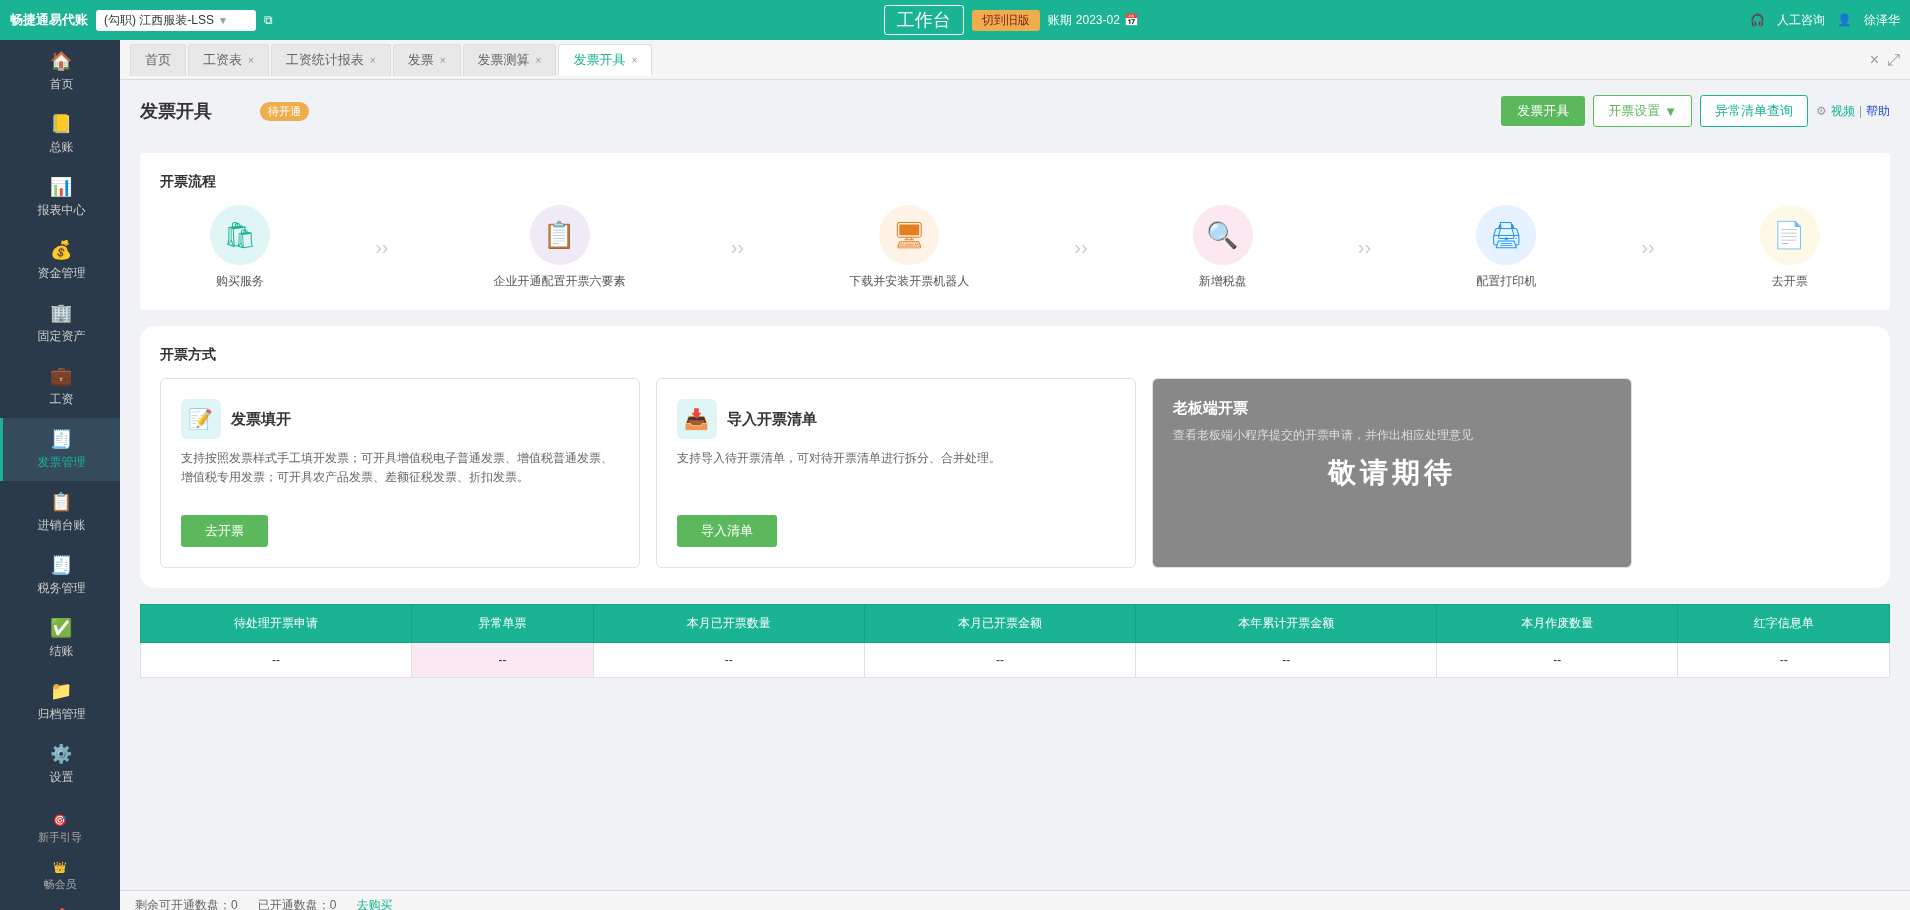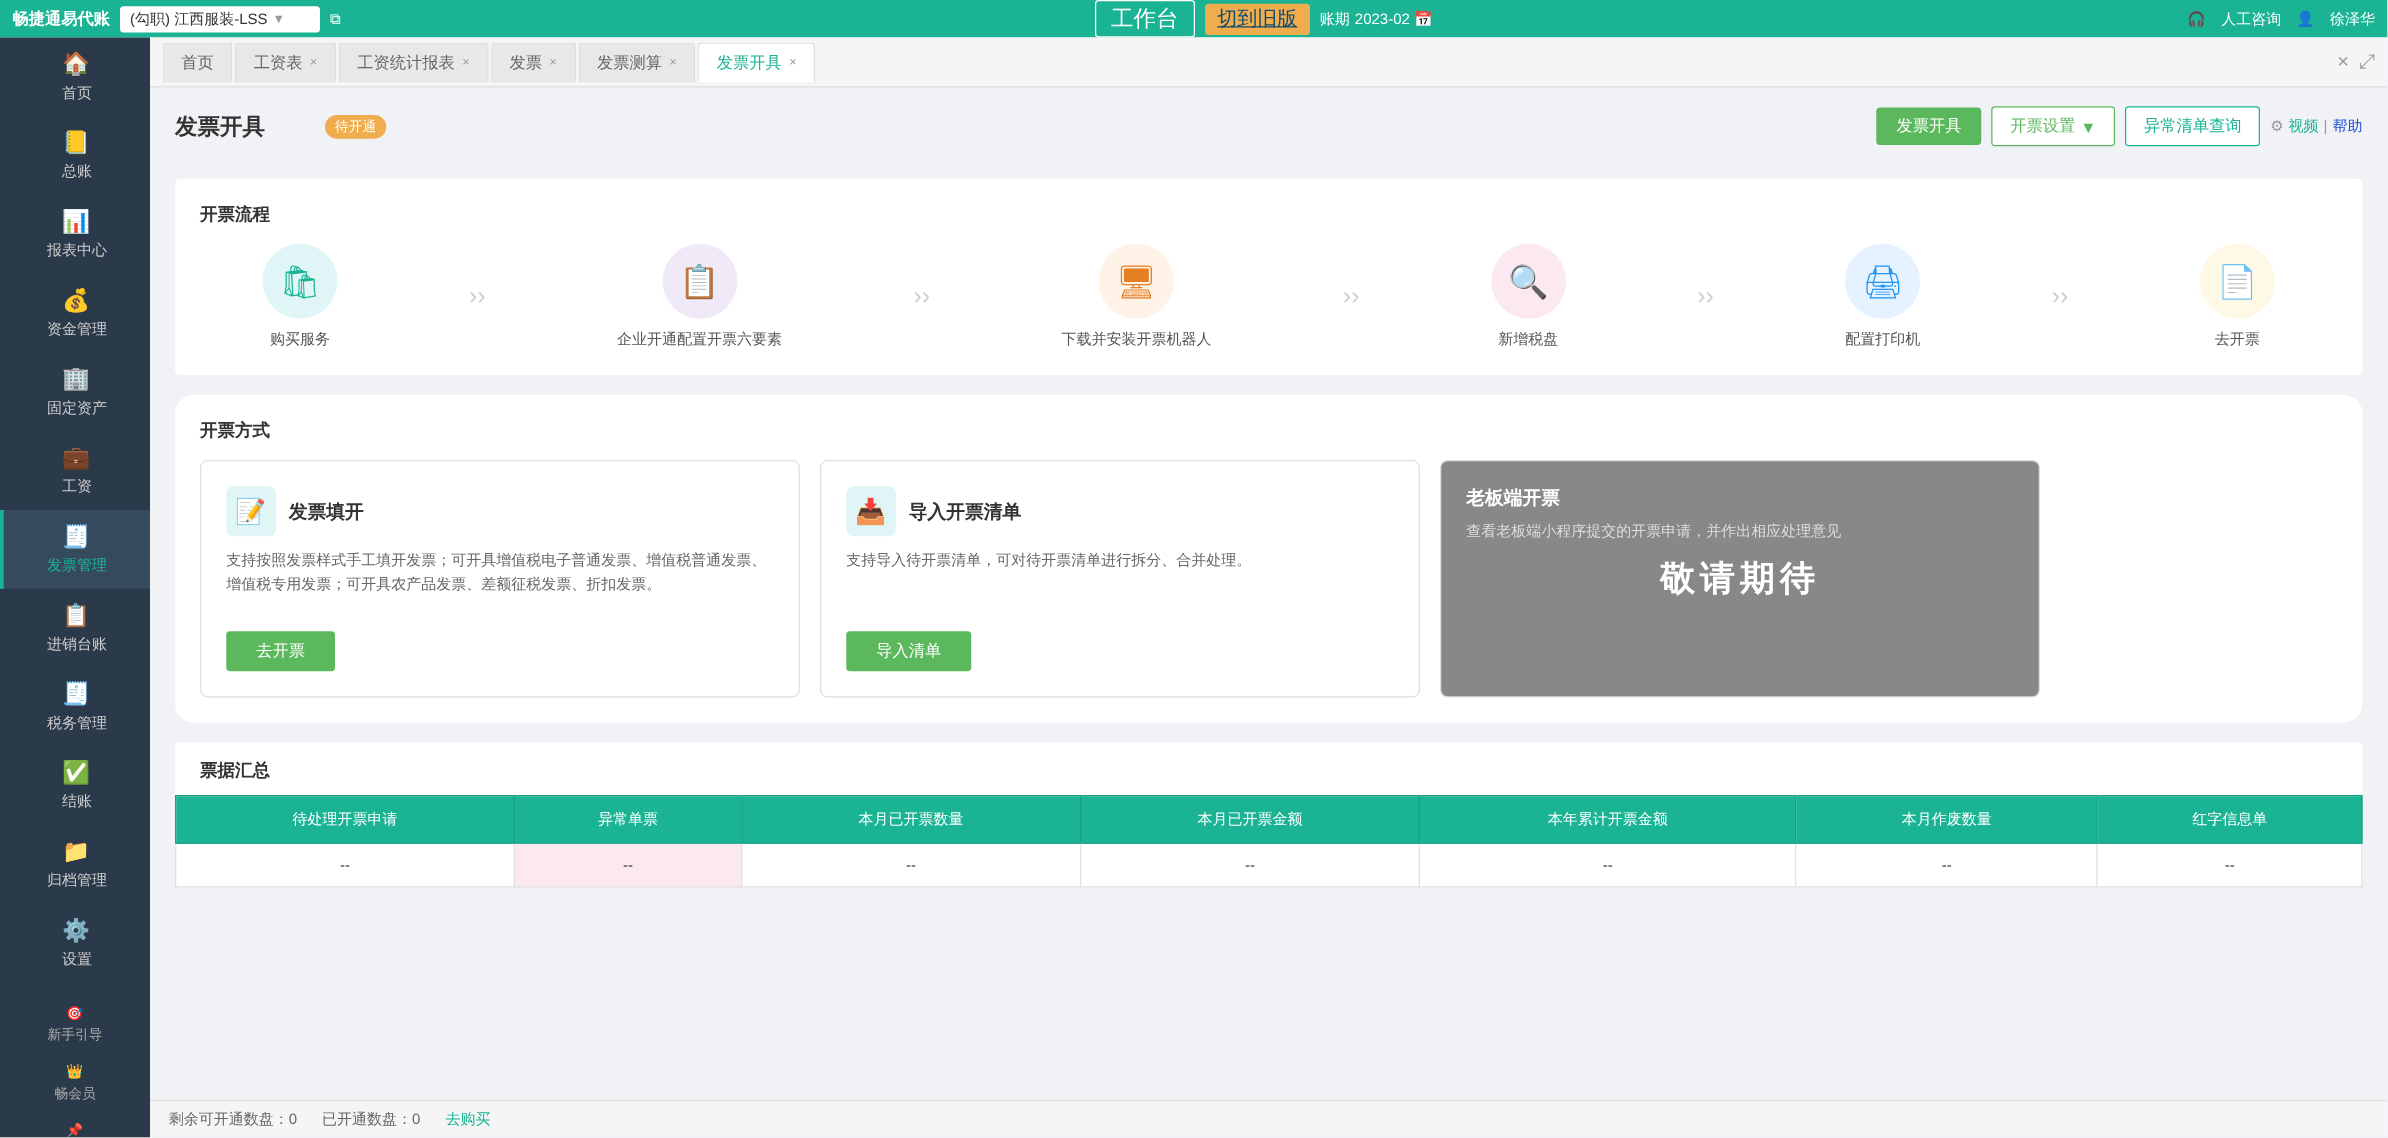--- a/index.html
+++ b/index.html
@@ -1,20 +1,20 @@
 <!DOCTYPE html>
 <html><head>
   <meta charset="utf-8">
   <style>
     * { box-sizing: border-box; margin: 0; padding: 0; font-family: 'Microsoft YaHei', Arial, sans-serif; }
     body { width: 1910px; height: 910px; overflow: hidden; background: #f0f2f5; font-size: 13px; }
 
     
     .top-bar {
-      height: 30px;
+      height: 40px;
       background: #1ab394;
       display: flex;
       align-items: center;
       justify-content: space-between;
       padding: 0 10px;
       color: white;
       font-size: 12px;
     }
     .top-bar-left { display: flex; align-items: center; gap: 8px; }
     .top-bar-logo { font-size: 13px; font-weight: bold; color: white; }
@@ -35,27 +35,26 @@
       background: #1ab394;
       border: 1px solid white;
       color: white;
       padding: 2px 12px;
       border-radius: 3px;
       font-size: 18px;
       cursor: pointer;
     }
     .btn-old-ver {
       background: #f0ad4e;
-      color: #0c4a6e;
+      color: #7f1d1d;
       border: none;
       padding: 2px 10px;
       border-radius: 3px;
-      font-size: 16px;
-      cursor: pointer;
-      text-decoration: underline;
+      font-size: 12px;
+      cursor: pointer;
     }
     .top-bar-period { color: white; font-size: 12px; display: flex; align-items: center; gap: 4px; }
     .top-bar-right { display: flex; align-items: center; gap: 12px; color: white; font-size: 12px; }
 
     
     .layout { display: flex; height: 880px; }
 
     
     .sidebar {
       width: 120px;
@@ -499,21 +498,20 @@
   </div>
             <div class="method-card-old">
   <div class="method-card-old-title">老板端开票</div>
   <div class="method-card-old-desc">查看老板端小程序提交的开票申请，并作出相应处理意见</div>
   <div class="coming-soon-overlay">敬请期待</div>
 </div>
           </div>
       </div>
 
       <div class="summary-section">
-        <div class="summary-title">票据汇总</div>
         <table class="summary-table" id="summary-table">
             <thead>
               <tr>
                 <th>待处理开票申请</th>
                 <th>异常单票</th>
                 <th>本月已开票数量</th>
                 <th>本月已开票金额</th>
                 <th>本年累计开票金额</th>
                 <th>本月作废数量</th>
                 <th>红字信息单</th>

